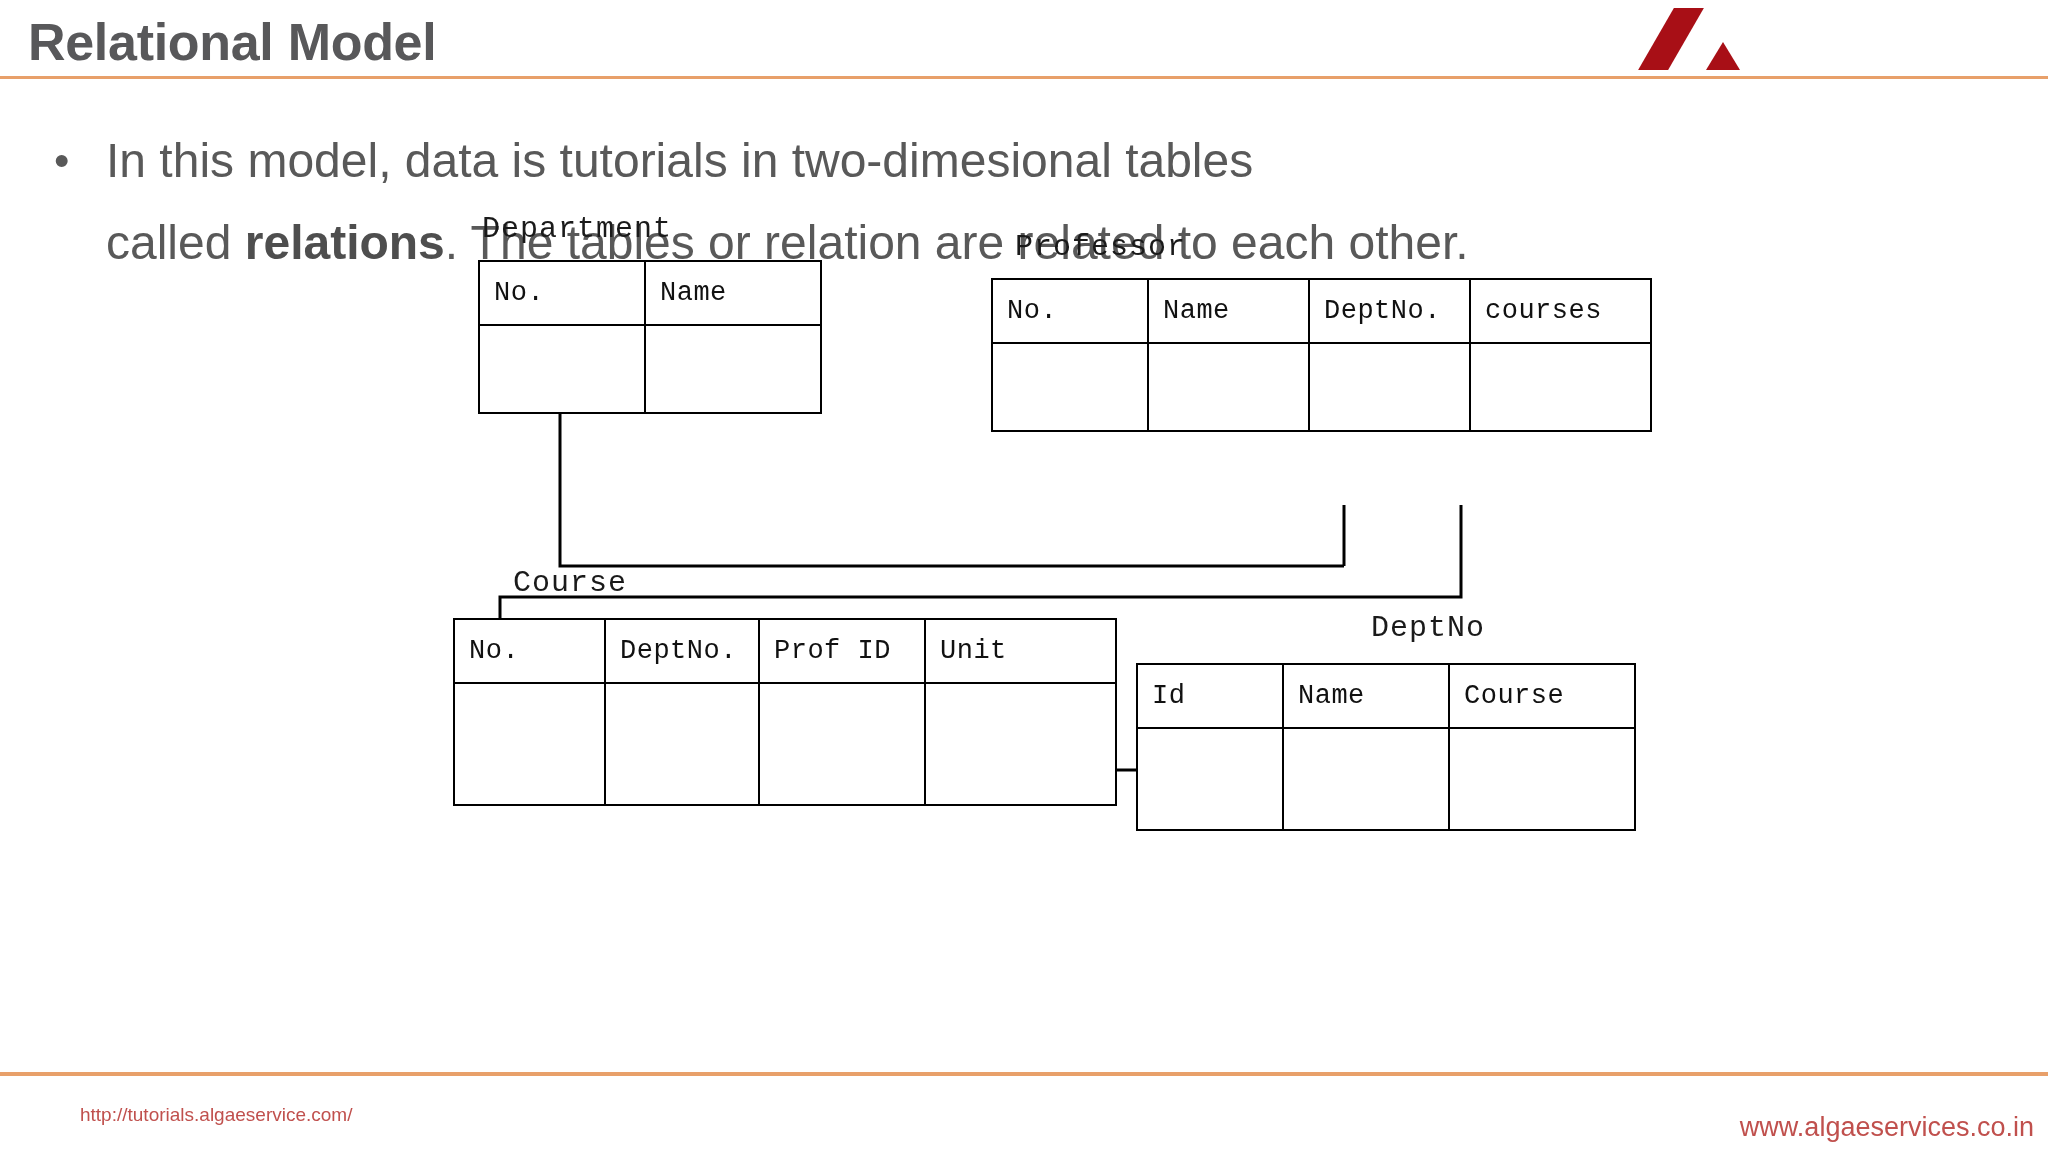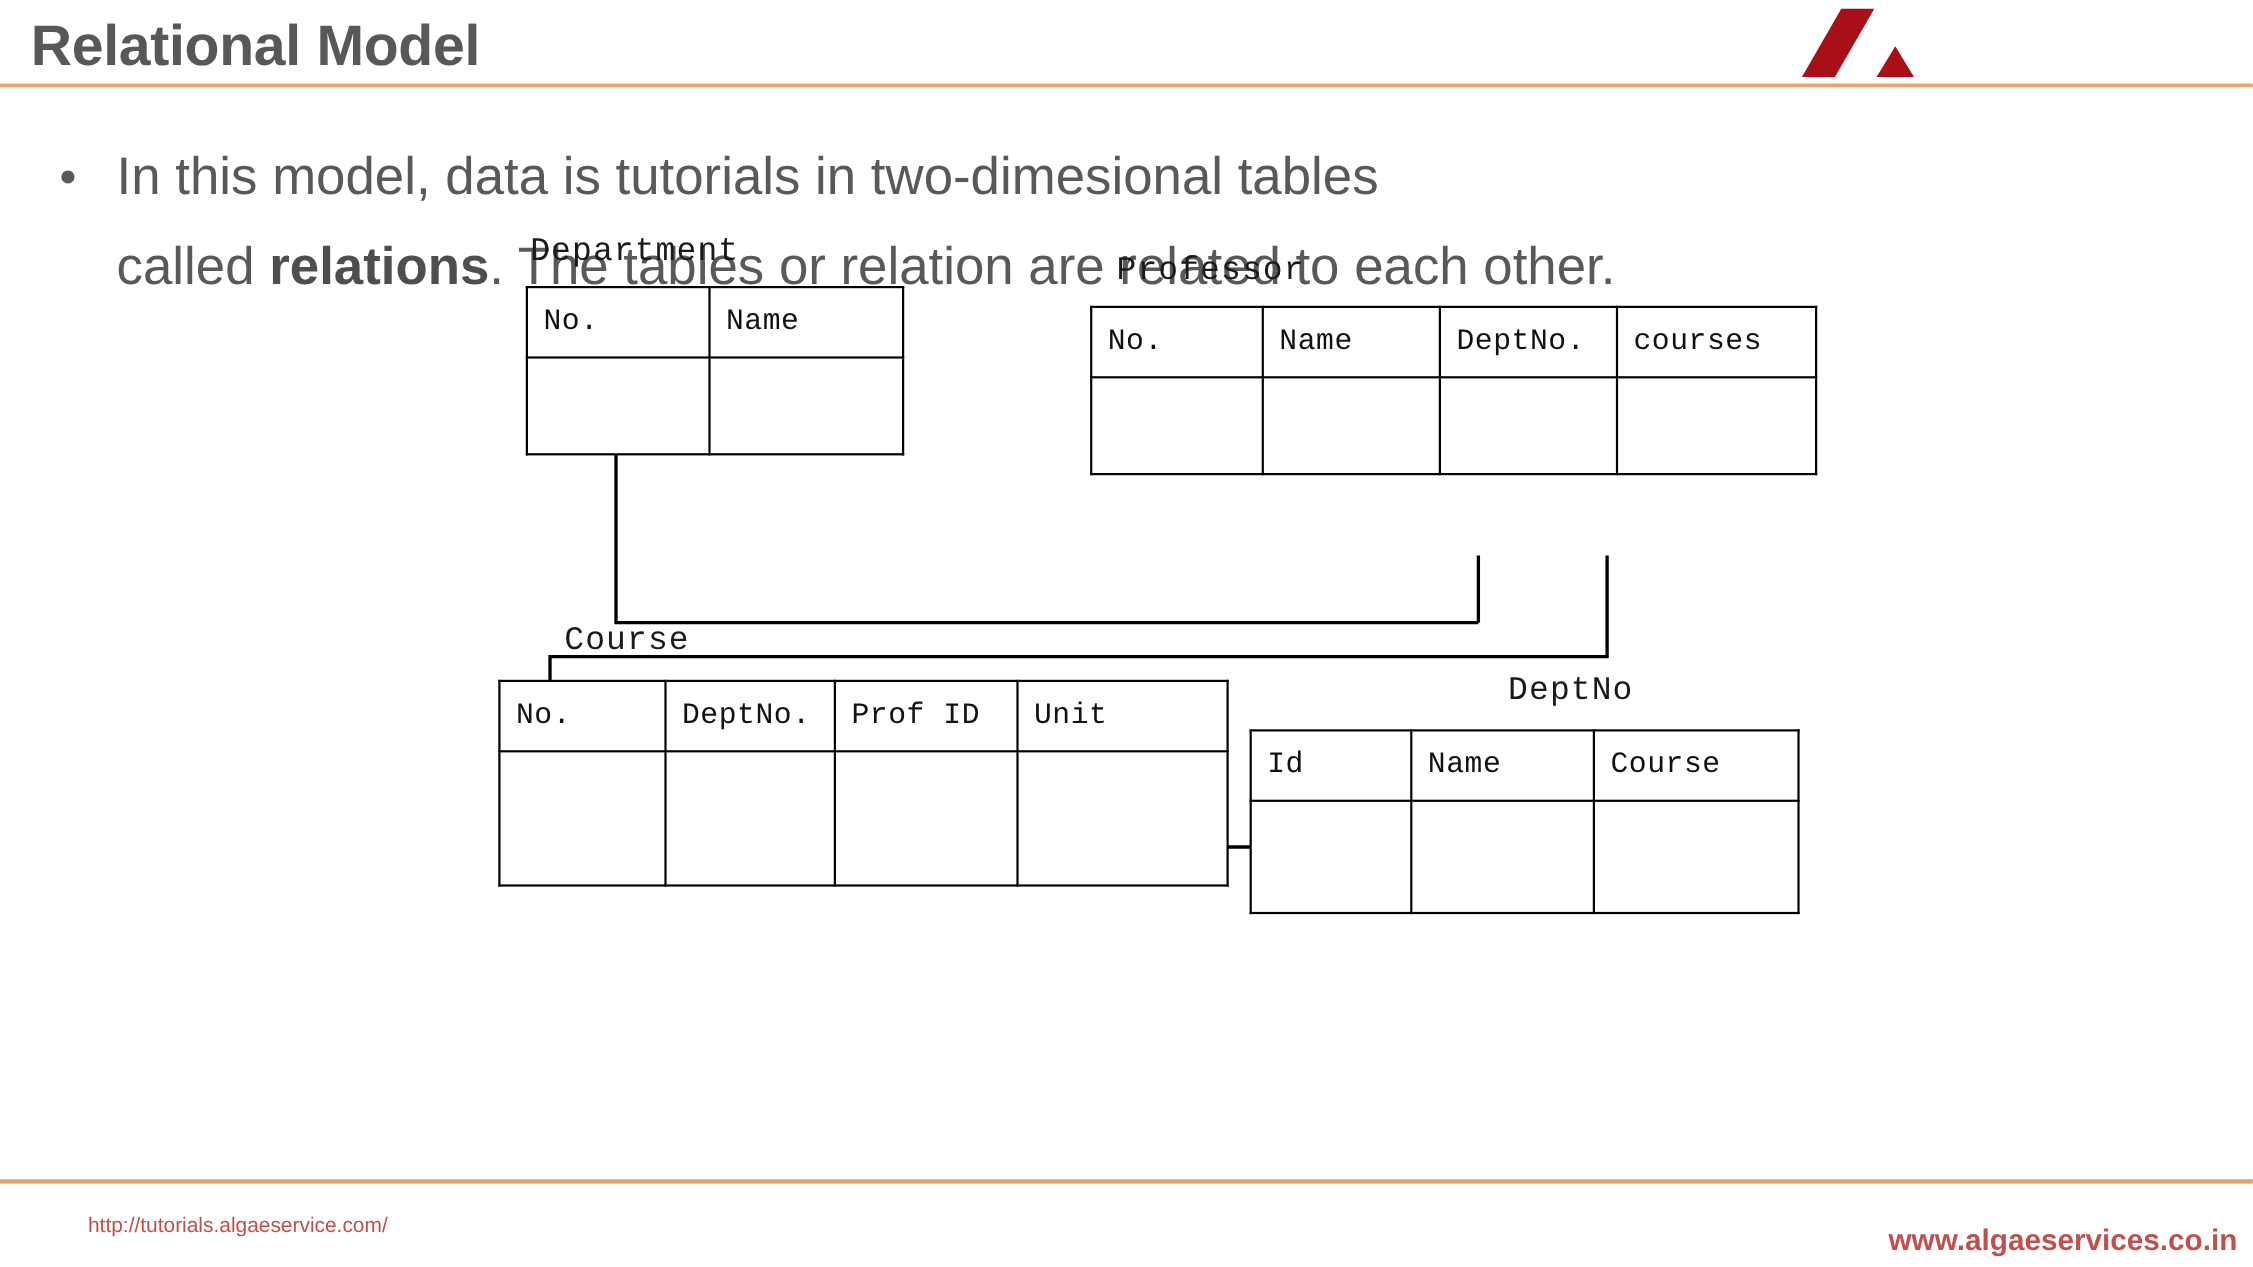--- a/index.html
+++ b/index.html
@@ -177,21 +177,20 @@
     color: #c0504d;
     white-space: nowrap;
   }
   .footer-right {
     position: absolute;
     right: 14px;
     top: 1112px;
     font-size: 27px;
     color: #c0504d;
     white-space: nowrap;
-    font-weight: bold;
   }
 </style>
 </head>
 <body>
 
 <div class="slide-header">
   <div class="slide-title">Relational Model</div>
   <div class="header-rule"></div>
 
   <div class="logo">

